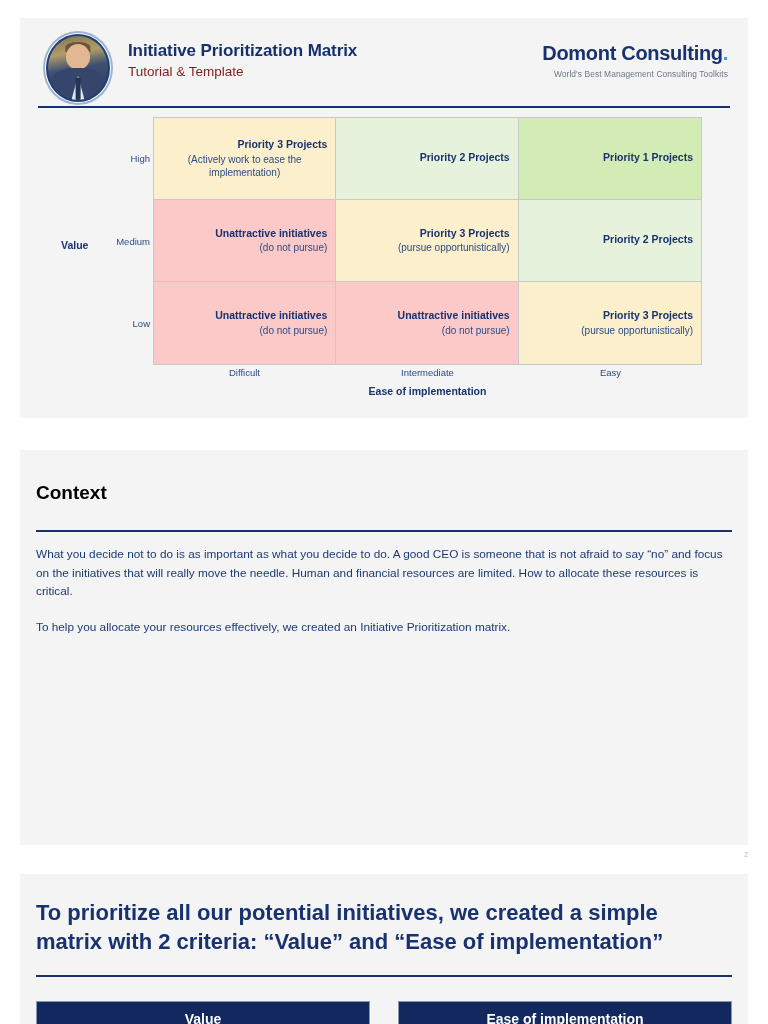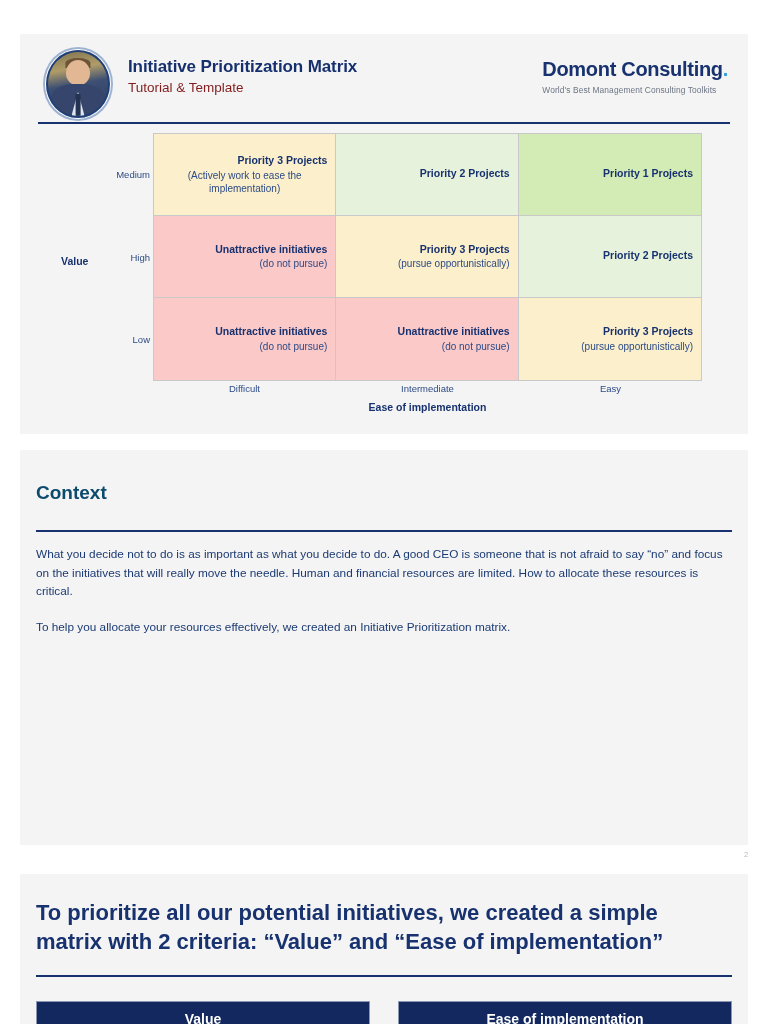--- a/index.html
+++ b/index.html
@@ -18,21 +18,21 @@
 
   .slide {
     background: #f4f4f4;
     position: absolute;
     left: 20px;
     width: 728px;
     box-sizing: border-box;
   }
 
   
-  #slide-1 { top: 34px; height: 400px; text-decoration: underline; }
+  #slide-1 { top: 18px; height: 400px; text-decoration: underline; }
 
   .hdr {
     position: relative;
     height: 70px;
     margin: 14px 18px 0 18px;
   }
   .avatar {
     position: absolute;
     left: 8px;
     top: 2px;
@@ -109,21 +109,21 @@
   .doc-subtitle {
     font-size: 13.5px;
     color: #7f1d1d;
     margin-top: 3px;
   }
 
   .brand {
     position: absolute;
     right: 2px;
     top: 10px;
-    text-align: left;
+    text-align: right;
   }
   .brand-name {
     font-size: 20px;
     font-weight: bold;
     color: #17326f;
     letter-spacing: -0.3px;
     white-space: nowrap;
   }
   .brand-name .dot { color: #2f9fe0; }
   .brand-tag {
@@ -240,21 +240,21 @@
     font-size: 10.5px;
     font-weight: bold;
     color: #17326f;
   }
 
   
   #slide-2 { top: 450px; height: 395px; }
   .sec-head {
     font-size: 19px;
     font-weight: bold;
-    color: #0c4a6e;
+    color: #000000;
     margin: 32px 0 7px 16px;
   }
   .sec-rule {
     margin: 26px 16px 0 16px;
     height: 2px;
     background: #17326f;
   }
   .body-para {
     margin: 13px 18px 0 16px;
     font-size: 11.8px;
@@ -327,22 +327,22 @@
     </div>
   </div>
 
   <div class="hdr-rule"></div>
 
 
   <div class="matrix-area">
     <div class="axis-y-title">Value</div>
 
     <div class="axis-y-ticks">
+      <div>High</div>
       <div>Medium</div>
-      <div>High</div>
       <div>Low</div>
     </div>
 
     <div class="grid">
       <div class="cell" style="background: rgb(252, 239, 203);">
         <div class="c-main">Priority 3 Projects</div>
         <div class="c-sub">(Actively work to ease the implementation)</div>
       </div>
       <div class="cell" style="background: rgb(230, 242, 220);">
         <div class="c-main">Priority 2 Projects</div>

